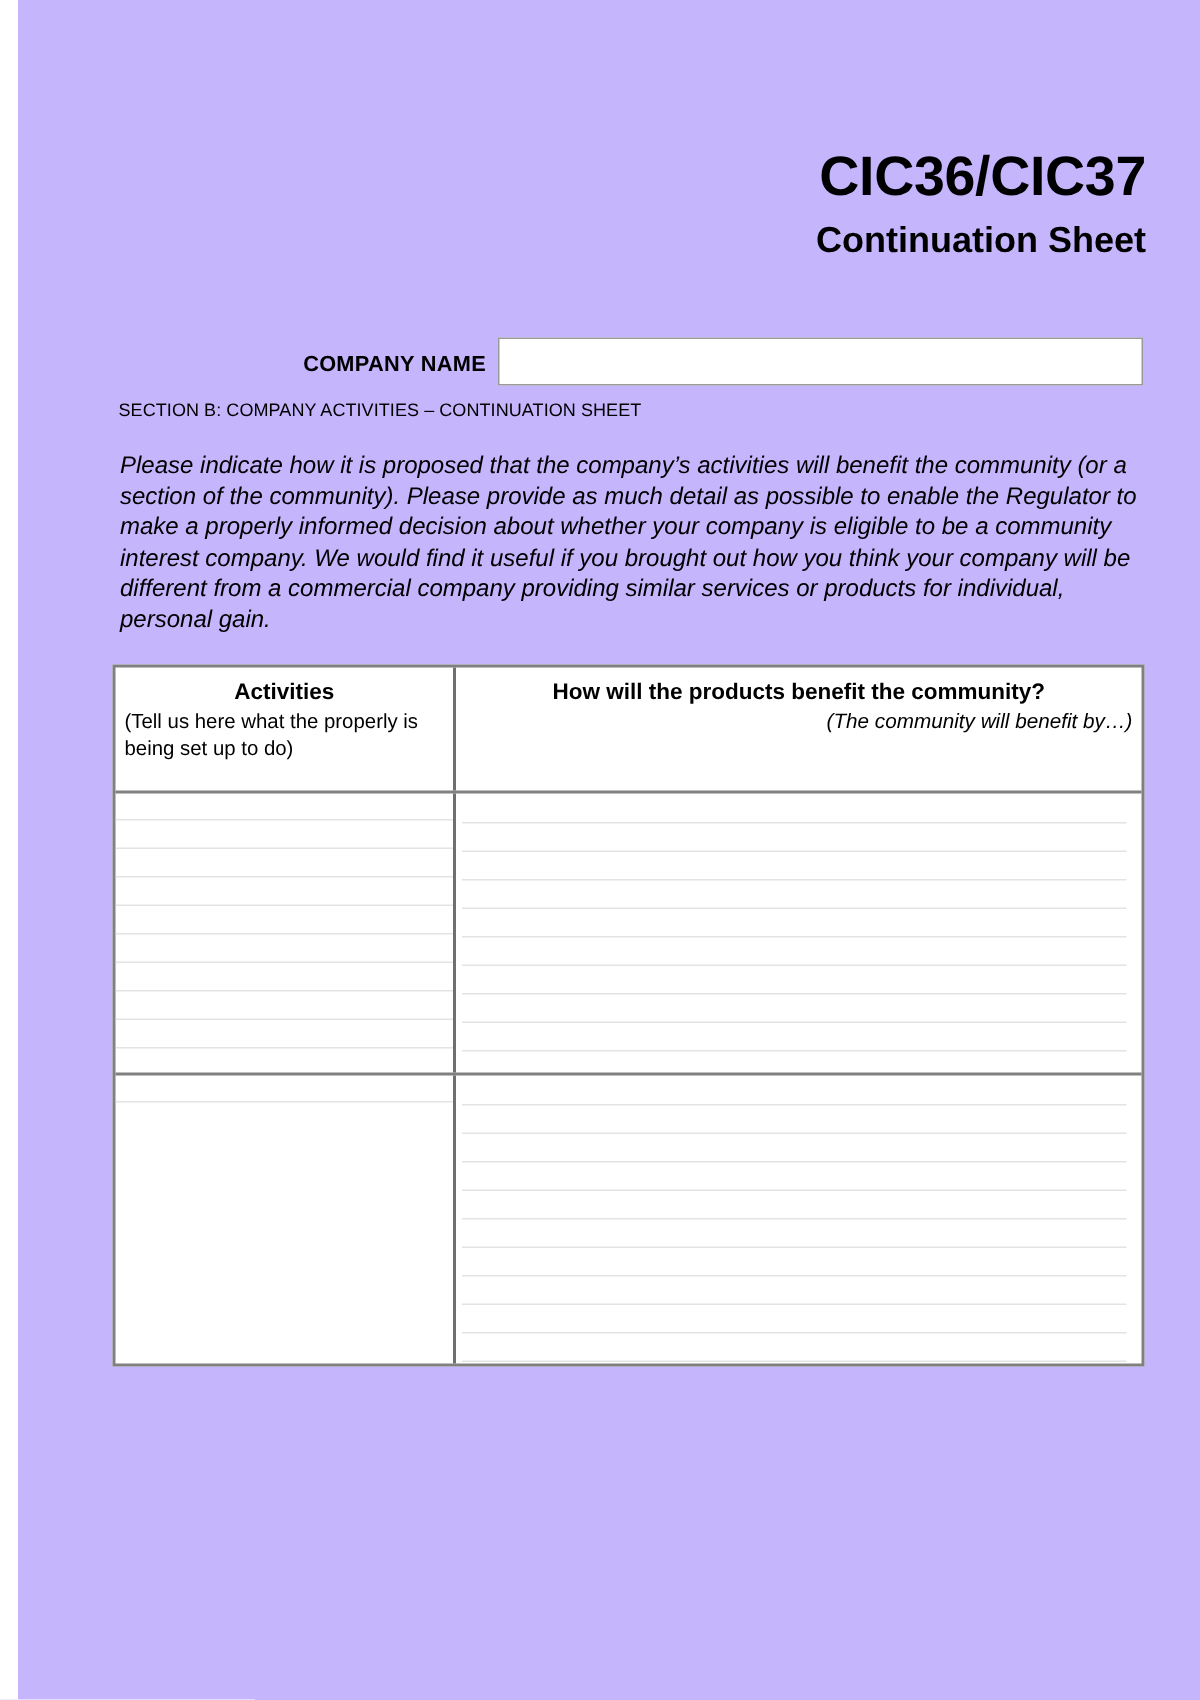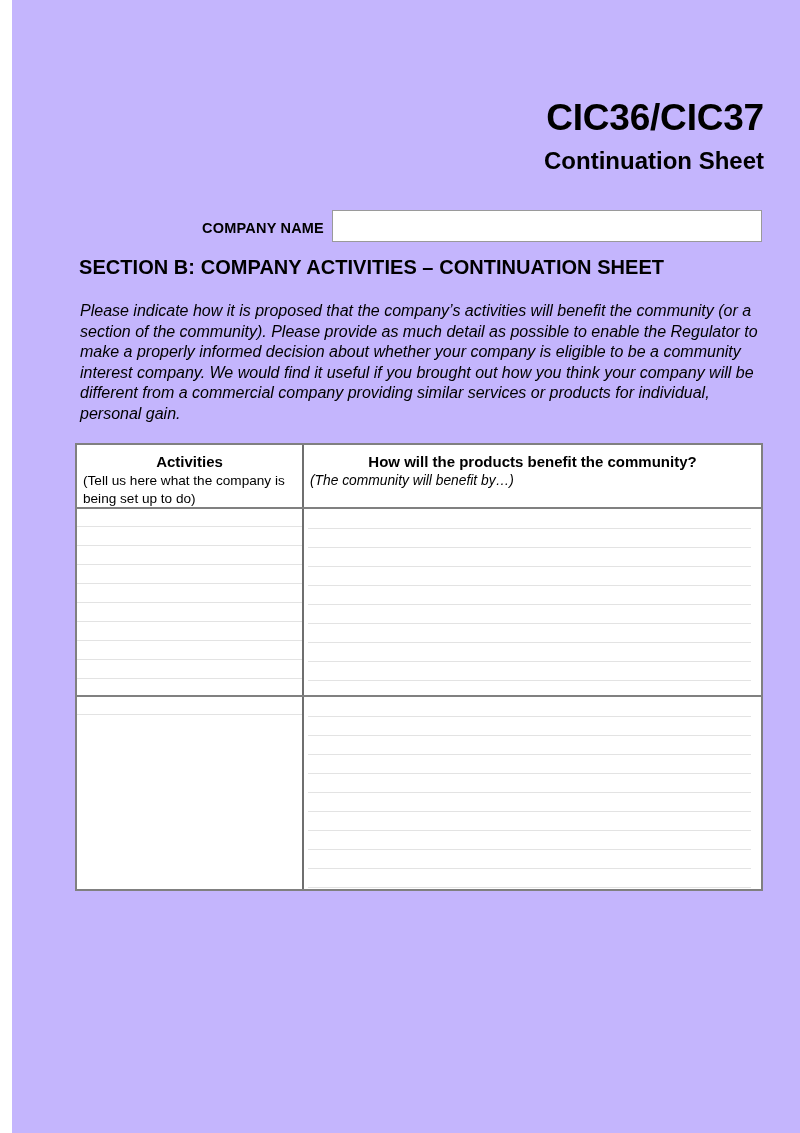--- a/index.html
+++ b/index.html
@@ -48,21 +48,21 @@
     font-weight: bold;
     line-height: 34px;
     margin: 4px 0 0 0;
     white-space: nowrap;
   }
 
   
   .company-row {
     position: absolute;
     left: 63px;
-    top: 210px;
+    top: 225px;
     width: 689px;
     height: 34px;
   }
   .company-label {
     position: absolute;
     right: 440px;
     top: 10px;
     font-size: 14.5px;
     font-weight: bold;
     letter-spacing: 0.2px;
@@ -80,23 +80,23 @@
     font-family: "Liberation Sans", sans-serif;
     font-size: 14px;
     padding: 2px 6px;
     outline: none;
   }
 
   
   .section-heading {
     position: absolute;
     left: 67px;
-    top: 256px;
-    font-size: 20px;
-    font-weight: bold;
+    top: 266px;
+    font-size: 12px;
+    font-weight: normal;
     letter-spacing: 0.05px;
     white-space: nowrap;
   }
 
   
   .intro-par {
     position: absolute;
     left: 68px;
     top: 301px;
     width: 692px;
@@ -135,39 +135,39 @@
   }
   .cell-right {
     flex: 1;
     box-sizing: border-box;
     position: relative;
     overflow: hidden;
   }
 
   
   .hdr-cell {
-    padding: 7px 6px 0 6px;
+    padding: 7px 6px 20px 6px;
   }
   .hdr-title {
     font-size: 15px;
     font-weight: bold;
     text-align: center;
     line-height: 19px;
     margin: 0 0 1px 0;
   }
   .hdr-sub-left {
     font-size: 13.6px;
     line-height: 17.5px;
     text-align: left;
     margin: 0;
   }
   .hdr-sub-center {
     font-size: 13.8px;
     font-style: italic;
-    text-align: left;
+    text-align: right;
     line-height: 18px;
     margin: 0;
   }
   .hdr-cell.right {
     padding-top: 7px;
   }
 
   
   .ruled {
     position: relative;
@@ -202,21 +202,21 @@
 
   <div class="section-heading">SECTION B: COMPANY ACTIVITIES – CONTINUATION SHEET</div>
 
   <div class="intro-par">Please indicate how it is proposed that the company’s activities will benefit the community (or a section of the community).  Please provide as much detail as possible to enable the Regulator to make a properly informed decision about whether your company is eligible to be a community interest company. We would find it useful if you brought out how you think your company will be different from a commercial company providing similar services or products for individual, personal gain.</div>
 
   <div class="act-table">
 
     <div class="trow">
       <div class="cell-left hdr-cell">
         <div class="hdr-title">Activities</div>
-        <div class="hdr-sub-left">(Tell us here what the company is being set up to do)</div>
+        <div class="hdr-sub-left">(Tell us here what the properly is being set up to do)</div>
       </div>
       <div class="cell-right hdr-cell right">
         <div class="hdr-title">How will the products benefit the community?</div>
         <div class="hdr-sub-center">(The community will benefit by…)</div>
       </div>
     </div>
 
     <div class="trow block body-block-1">
       <div class="cell-left">
         <div class="ruled">

